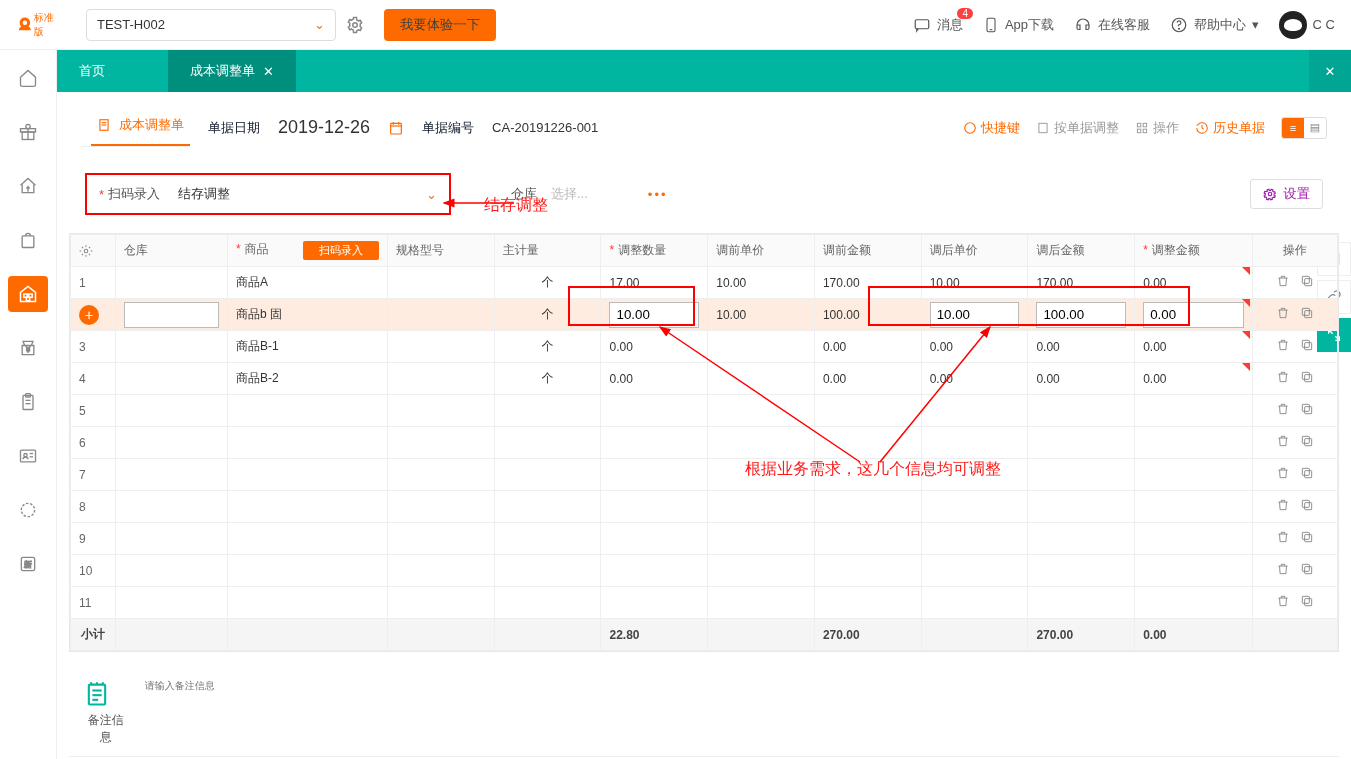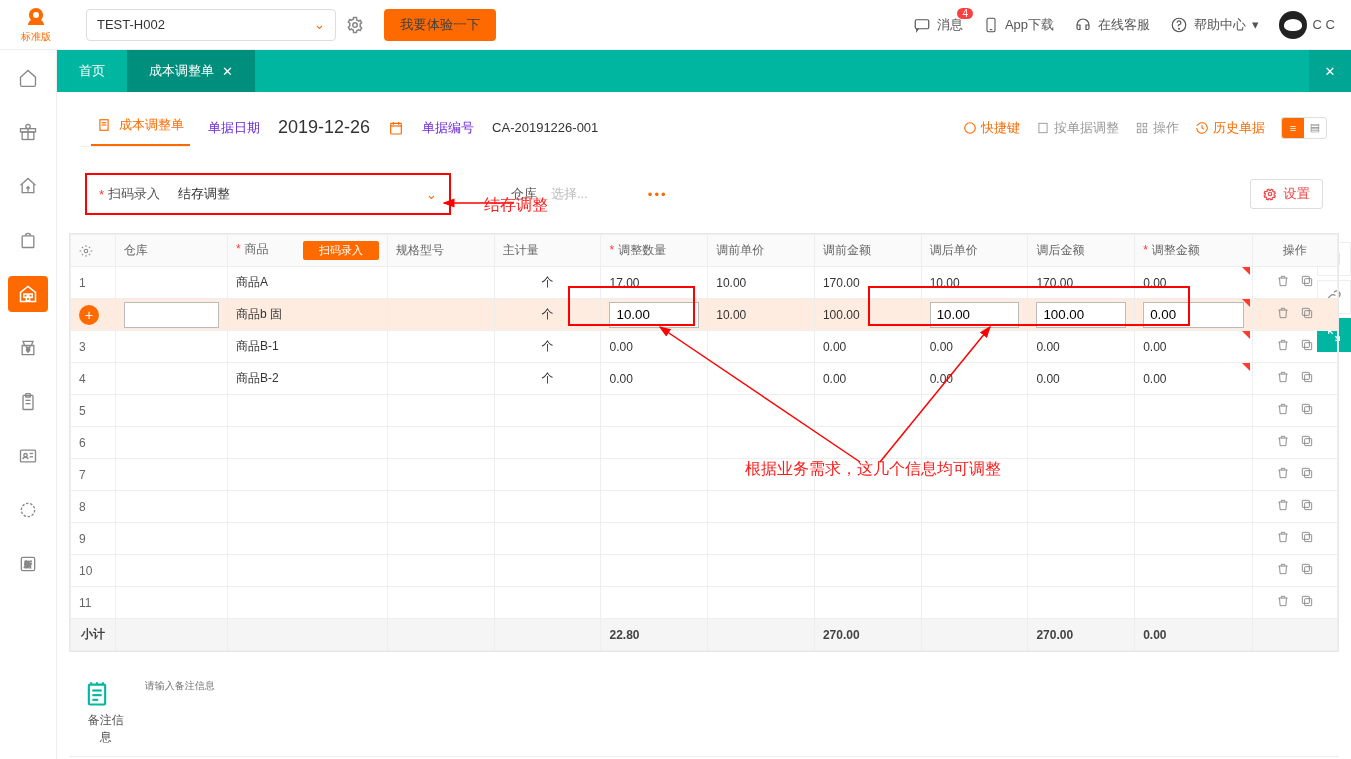--- a/index.html
+++ b/index.html
@@ -1,75 +1,75 @@
 <!DOCTYPE html>
 <html><head>
 <meta charset="utf-8">
 <style>
 * { box-sizing: border-box; margin: 0; padding: 0; }
 body { font-family: "Microsoft YaHei", Arial, sans-serif; font-size: 13px; color: #333; background: #fff; }
 
 
 .top-header { height: 50px; display: flex; align-items: center; padding: 0 16px; border-bottom: 1px solid #eee; }
-.logo-box { display: flex; flex-direction: column; align-items: center; width: 40px; margin-right: 10px; }
+.logo-box { display: flex; flex-direction: row; align-items: center; width: 40px; margin-right: 10px; }
 .logo-svg { width: 24px; height: 24px; }
 .logo-text { font-size: 10px; color: #ff6a00; }
 .tenant-select { width: 250px; height: 32px; border: 1px solid #ddd; border-radius: 4px; display: flex; align-items: center; padding: 0 10px; margin-left: 20px; justify-content: space-between; cursor: pointer; }
 .tenant-select .chev { color: #ff6a00; }
 .gear-btn { margin-left: 10px; color: #888; cursor: pointer; }
 .exp-btn { margin-left: 20px; background: #ff6a00; color: #404040; border: none; border-radius: 4px; height: 32px; padding: 0 16px; cursor: pointer; }
 .header-right { margin-left: auto; display: flex; align-items: center; gap: 20px; color: #555; }
 .hr-item { display: flex; align-items: center; gap: 6px; cursor: pointer; position: relative; }
 .badge { position: absolute; top: -8px; right: -10px; background: #ff4040; color: #fff; font-size: 10px; border-radius: 8px; padding: 0 5px; }
 .avatar { width: 28px; height: 28px; border-radius: 50%; background: #222; display: inline-flex; align-items: center; justify-content: center; }
 .avatar-inner { width: 18px; height: 12px; background: #fff; border-radius: 50% 50% 40% 40%; position: relative; }
 
 
-.aux-tabs { height: 42px; background: #00b6a0; display: flex; align-items: stretch; margin-left: 57px; position: relative; }
+.aux-tabs { height: 42px; background: #00b6a0; display: flex; align-items: stretch; margin-left: 57px; position: relative; gap: 41px; }
 .aux-tab { padding: 0 22px; display: flex; align-items: center; color: #fff; cursor: pointer; gap: 8px; }
 .aux-tab.active { background: #008e7d; }
 .aux-close { margin-left: auto; width: 42px; display: flex; align-items: center; justify-content: center; color: #fff; background: #00a593; cursor: pointer; }
 
 
 .left-rail { position: absolute; left: 0; top: 50px; bottom: 0; width: 57px; border-right: 1px solid #eee; display: flex; flex-direction: column; align-items: center; padding-top: 10px; gap: 18px; }
 .rail-item { width: 40px; height: 36px; display: flex; align-items: center; justify-content: center; color: #888; cursor: pointer; border-radius: 4px; }
 .rail-item.active { background: #ff6a00; color: #fff; }
 
 
 .right-rail { position: absolute; right: 0; top: 92px; width: 34px; display: flex; flex-direction: column; gap: 4px; }
 .right-rail .ritm { width: 34px; height: 34px; display: flex; align-items: center; justify-content: center; color: #888; border: 1px solid #eee; background:#fff; cursor: pointer; }
 .right-rail .ritm.active { background: #00b6a0; color: #fff; border-color:#00b6a0; }
 
 
 .content { position: absolute; left: 57px; right: 0; top: 92px; bottom: 0; padding: 8px 12px 0 12px; display: flex; flex-direction: column; }
 
 .doc-header { display: flex; align-items: center; padding: 8px 12px; gap: 18px; background:#fff; }
 .doc-tab { display: inline-flex; align-items: center; gap: 8px; color: #ff6a00; border-bottom: 2px solid #ff6a00; padding: 8px 6px 10px; }
 .doc-tab-wrap { border-bottom:1px solid #eee; padding-left:10px; }
-.hd-label { color: #6d28d9; }
+.hd-label { color: #0f172a; }
 .hd-date { font-size: 18px; color: #333; }
 .cal-icon { color: #ff6a00; }
 .hd-actions { margin-left: auto; display: flex; align-items: center; gap: 16px; color: #888; }
 .hd-act { display: flex; align-items: center; gap: 4px; cursor: pointer; color:#999; }
 .hd-act.orange { color: #ff6a00; }
 .view-toggle { display: inline-flex; border: 1px solid #ddd; border-radius: 3px; overflow: hidden; }
 .vt { width: 22px; height: 20px; display: flex; align-items: center; justify-content: center; font-size: 11px; }
 .vt.active { background: #ff6a00; color: #fff; }
 
 .filters-row { display: flex; align-items: center; padding: 18px 16px; gap: 60px; }
 .biz-type-box { border: 2px solid red; width: 366px; height: 42px; display: flex; align-items: center; padding: 0 12px; position: relative; }
 .star { color: #ff3a30; margin-right: 4px; }
 .biz-label { color: #555; margin-right: 18px; }
 .biz-val { color: #333; }
 .biz-chev { color: #ff6a00; margin-left: auto; }
 .wh-block { display: flex; align-items: center; gap: 14px; }
 .wh-label { color: #555; }
 .wh-placeholder { color: #bbb; }
 .dots { color: #ff6a00; letter-spacing: 2px; cursor: pointer; }
-.settings-btn { margin-left: auto; border: 1px solid #ddd; color: #ef4444; background: #fff; height: 30px; padding: 0 12px; border-radius: 3px; display: inline-flex; align-items: center; gap: 6px; cursor: pointer; }
+.settings-btn { margin-left: auto; border: 1px solid #ddd; color: #a21caf; background: #fff; height: 30px; padding: 0 12px; border-radius: 3px; display: inline-flex; align-items: center; gap: 6px; cursor: pointer; }
 
 
 .grid-wrap { border: 1px solid #e8e8e8; }
 .grid { width: 100%; border-collapse: collapse; table-layout: fixed; }
 .grid th, .grid td { border: 1px solid #eee; height: 32px; padding: 0 8px; font-weight: normal; text-align: left; font-size: 12px; overflow: hidden; white-space: nowrap; }
 .grid th { background: #fafafa; color: #666; }
 .grid .center { text-align: center; }
 .grid tbody tr.highlight { background: #ffece0; }
 .rownum { text-align: center; color: #666; width: 40px; }
 .add-btn { width: 20px; height: 20px; background: #ff6a00; color: #fff; border-radius: 50%; display: inline-flex; align-items: center; justify-content: center; font-size: 14px; }

